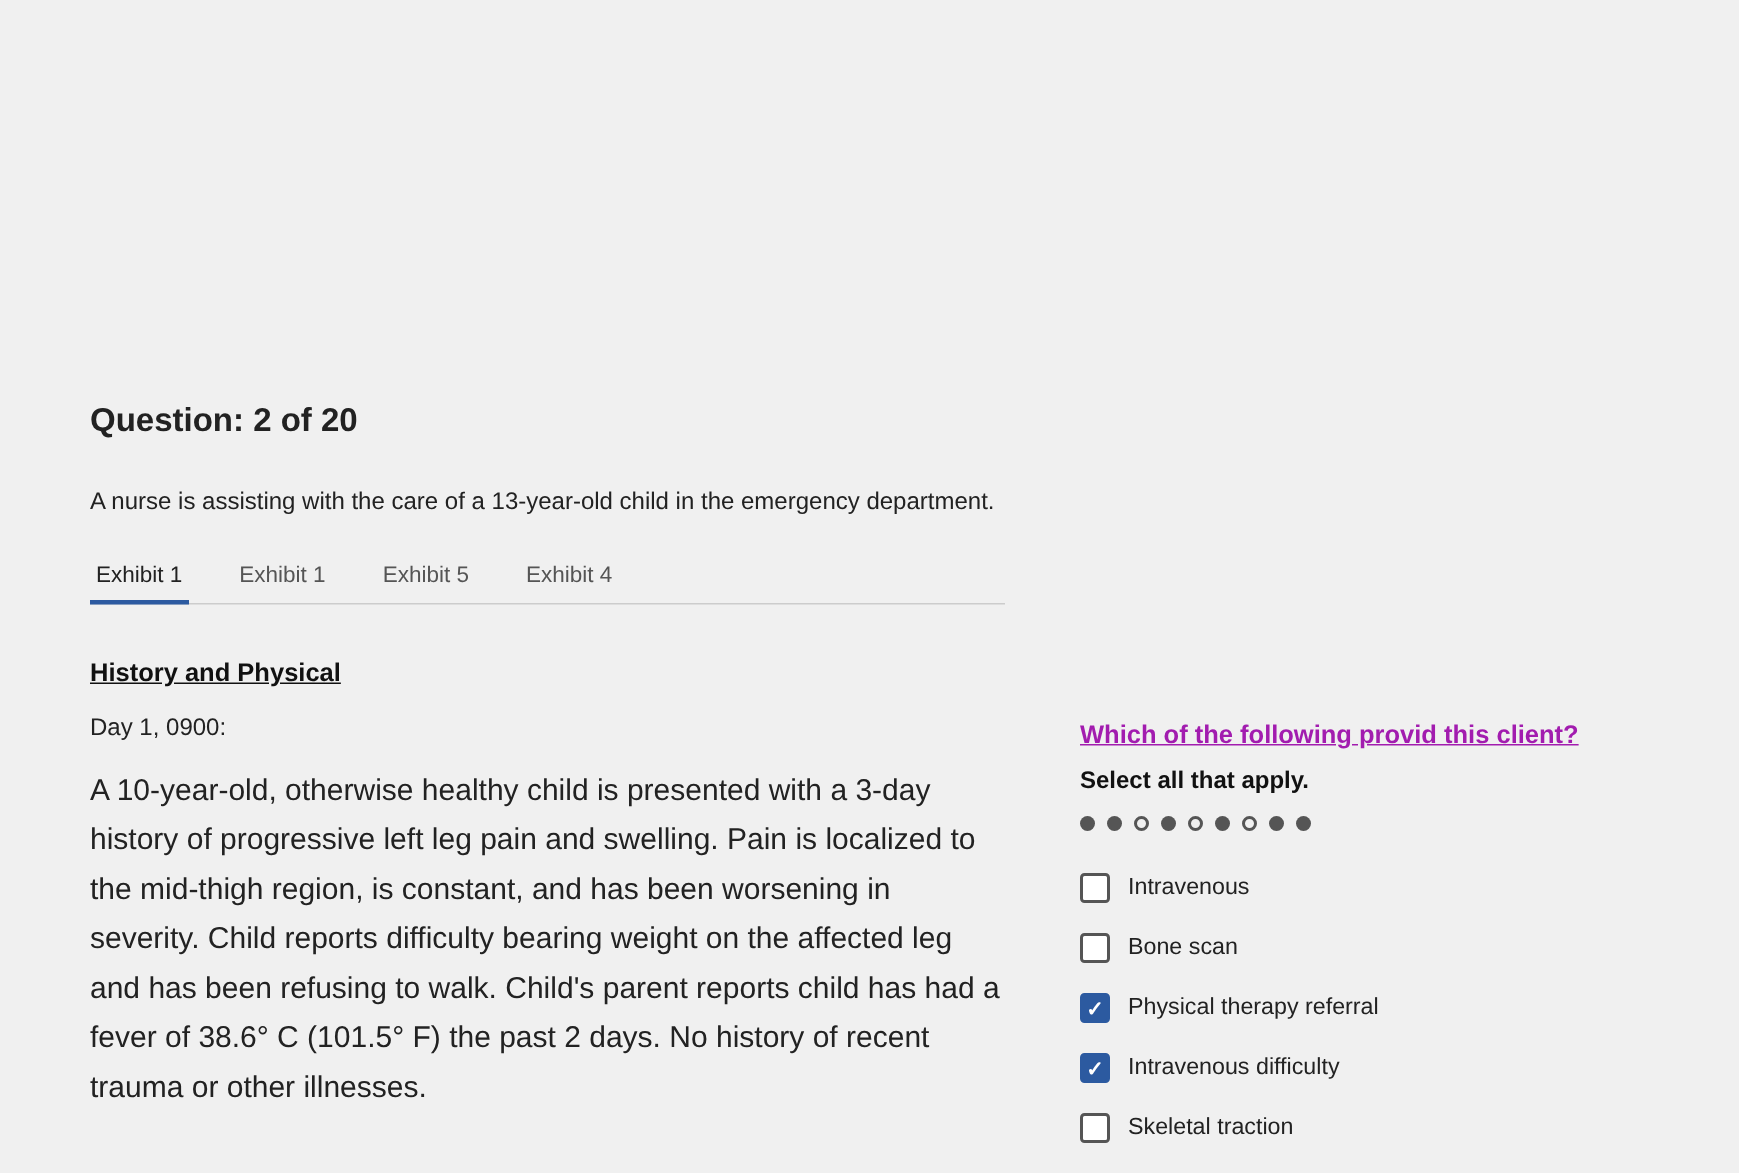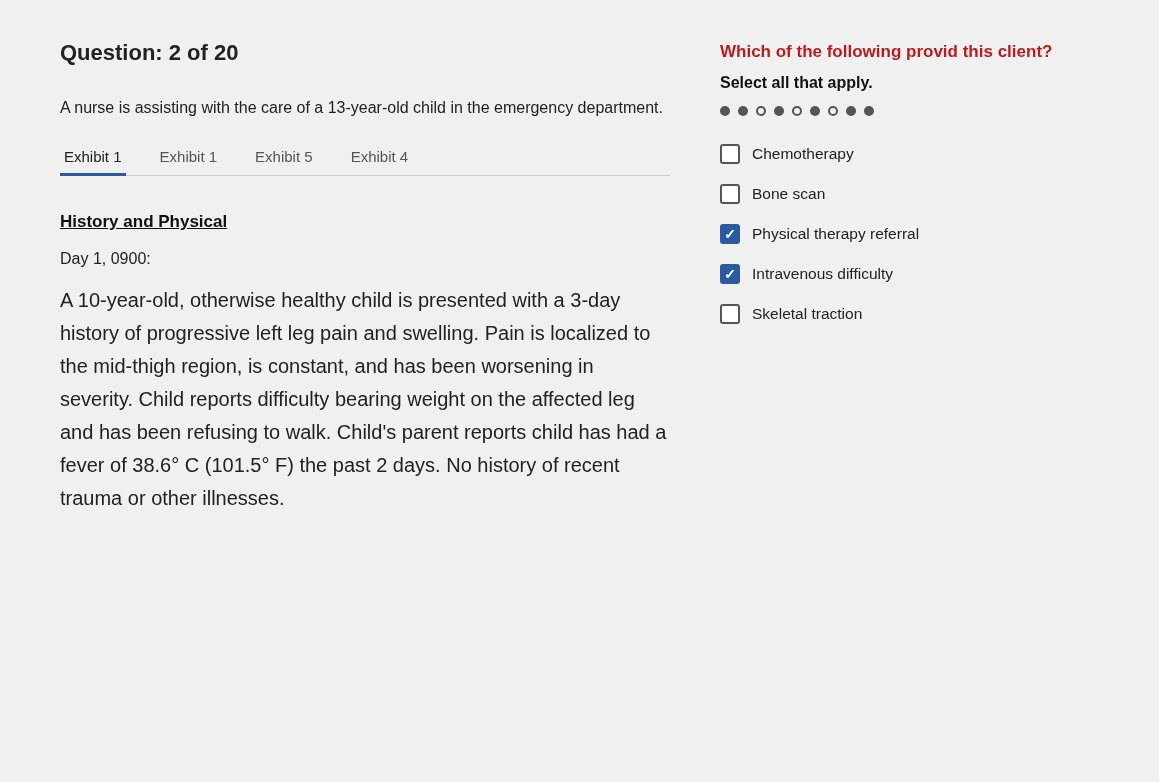--- a/index.html
+++ b/index.html
@@ -15,20 +15,21 @@
       min-height: 782px;
       overflow: hidden;
     }
 
     .page-container {
       display: flex;
       width: 1159px;
       min-height: 782px;
       background-color: #f0f0f0;
       padding: 20px 0 0 0;
+      align-items: flex-end;
     }
 
     .left-panel {
       flex: 1;
       padding: 20px 30px 20px 60px;
       max-width: 700px;
     }
 
     .right-panel {
       width: 420px;
@@ -94,23 +95,24 @@
     .clinical-text {
       font-size: 20px;
       color: #222;
       line-height: 1.65;
     }
 
     
     .right-question {
       font-size: 17px;
       font-weight: bold;
-      color: #b91c1c;
+      color: #a21caf;
       margin-bottom: 10px;
       line-height: 1.4;
+      text-decoration: underline;
     }
 
     .select-all-label {
       font-size: 16px;
       font-weight: bold;
       color: #111;
       margin-bottom: 14px;
     }
 
     .dots-row {
@@ -213,21 +215,21 @@
       <div class="dot hollow"></div>
       <div class="dot filled"></div>
       <div class="dot hollow"></div>
       <div class="dot filled"></div>
       <div class="dot filled"></div>
     </div>
 
     <div class="options-list">
       <div class="option-item">
         <div class="checkbox"></div>
-        <span class="option-label">Chemotherapy</span>
+        <span class="option-label">Intravenous</span>
       </div>
 
       <div class="option-item">
         <div class="checkbox"></div>
         <span class="option-label">Bone scan</span>
       </div>
 
       <div class="option-item">
         <div class="checkbox checked"></div>
         <span class="option-label">Physical therapy referral</span>

